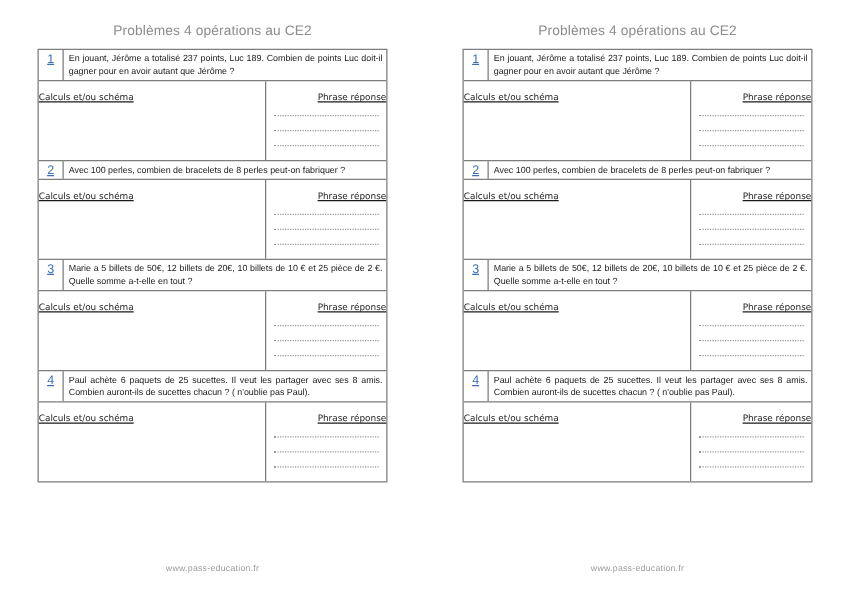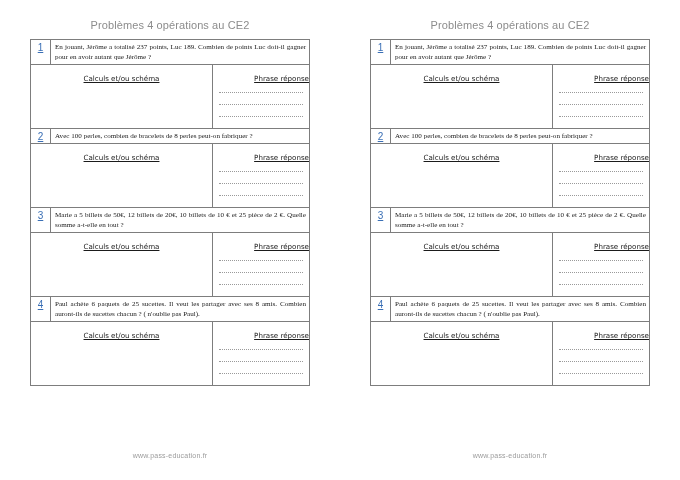--- a/index.html
+++ b/index.html
@@ -74,38 +74,37 @@
   .num-cell span {
     font-family: "Liberation Sans", sans-serif;
     font-size: 10px;
     color: #3a6fb5;
     text-decoration: underline;
     line-height: 1;
   }
   .statement-cell {
     flex: 1 1 auto;
     padding: 2px 3px 2px 4px;
-    font-family: Liberation Serif, serif;
+    font-family: Liberation Sans, sans-serif;
     font-size: 7.1px;
     line-height: 1.42;
     color: #1b1b1b;
     text-align: justify;
     box-sizing: border-box;
   }
 
   .work-row {
     display: flex;
     align-items: stretch;
   }
   .calc-cell {
     flex: 0 0 182px;
     border-right: 1px solid #7d7d7d;
     box-sizing: border-box;
     padding: 2px 0 0 0;
-    text-align: center;
   }
   .answer-cell {
     flex: 1 1 auto;
     box-sizing: border-box;
     padding: 2px 0 0 0;
     text-align: right;
   }
   .col-head {
     display: inline-block;
     font-family: "DejaVu Sans", sans-serif;

